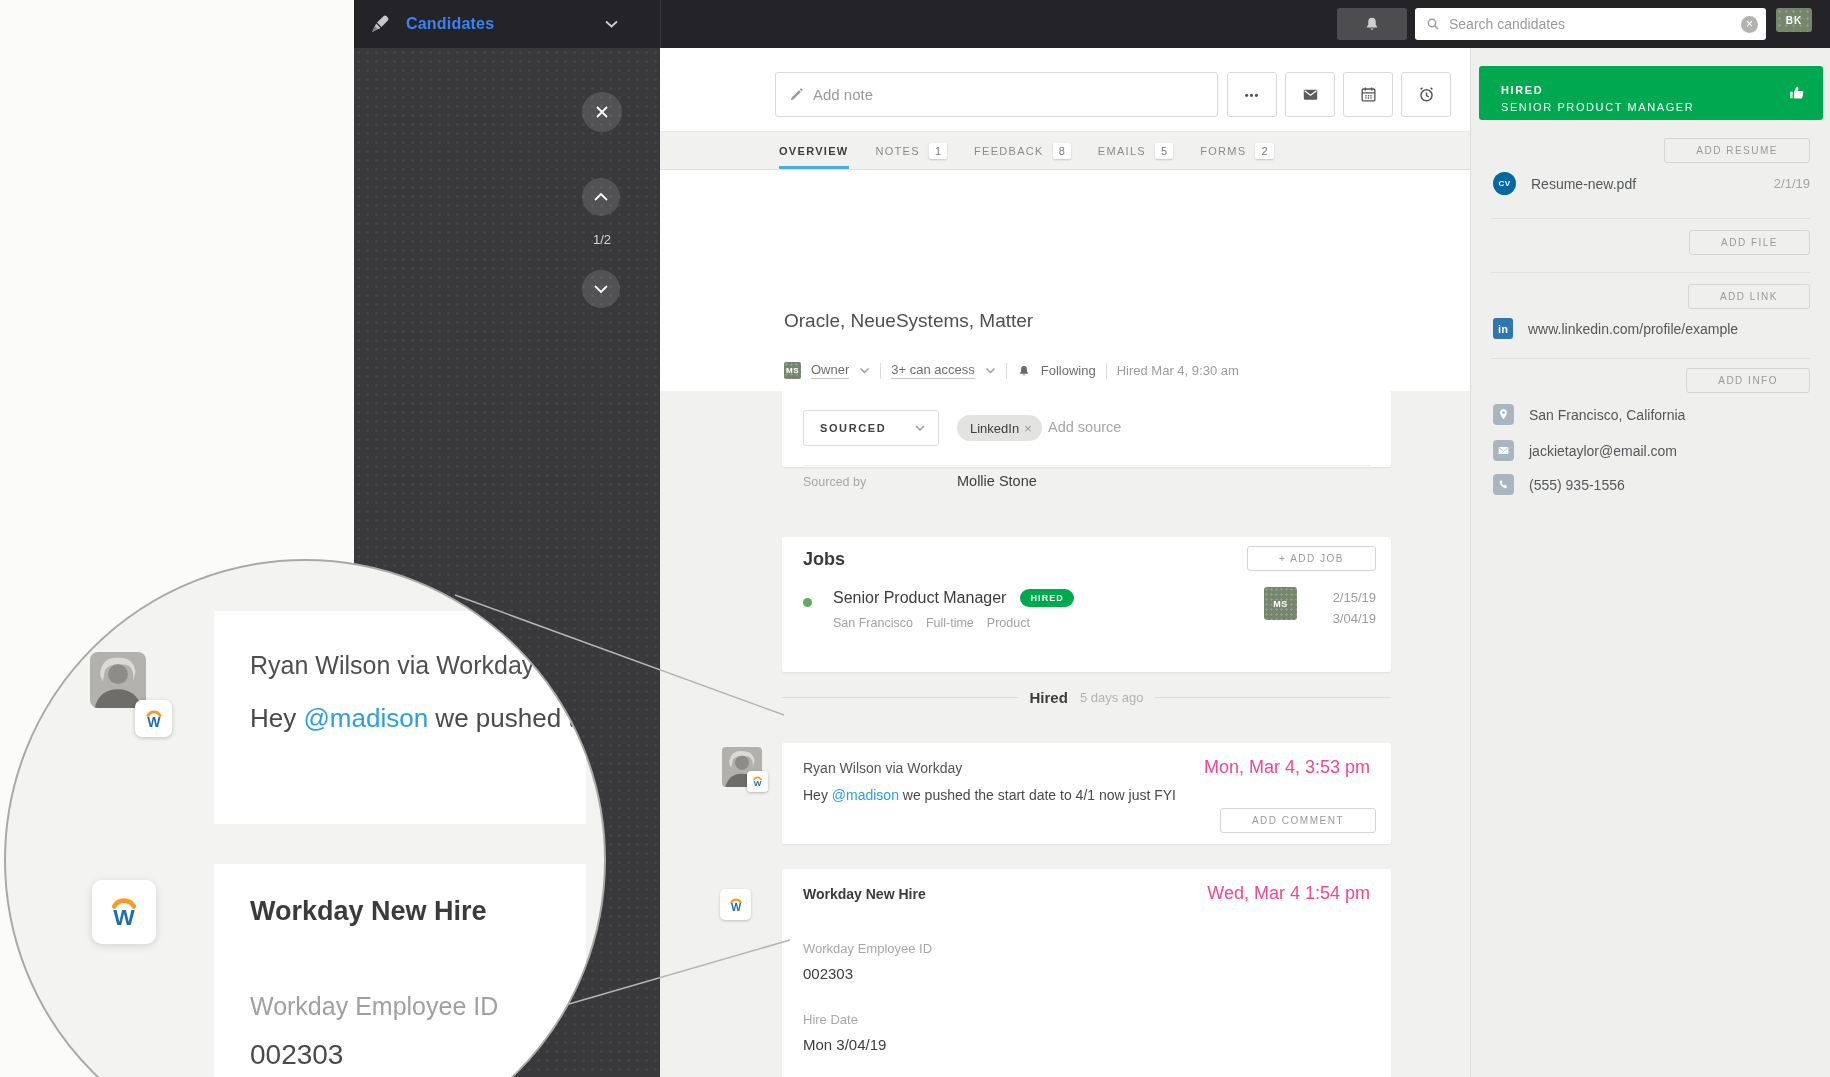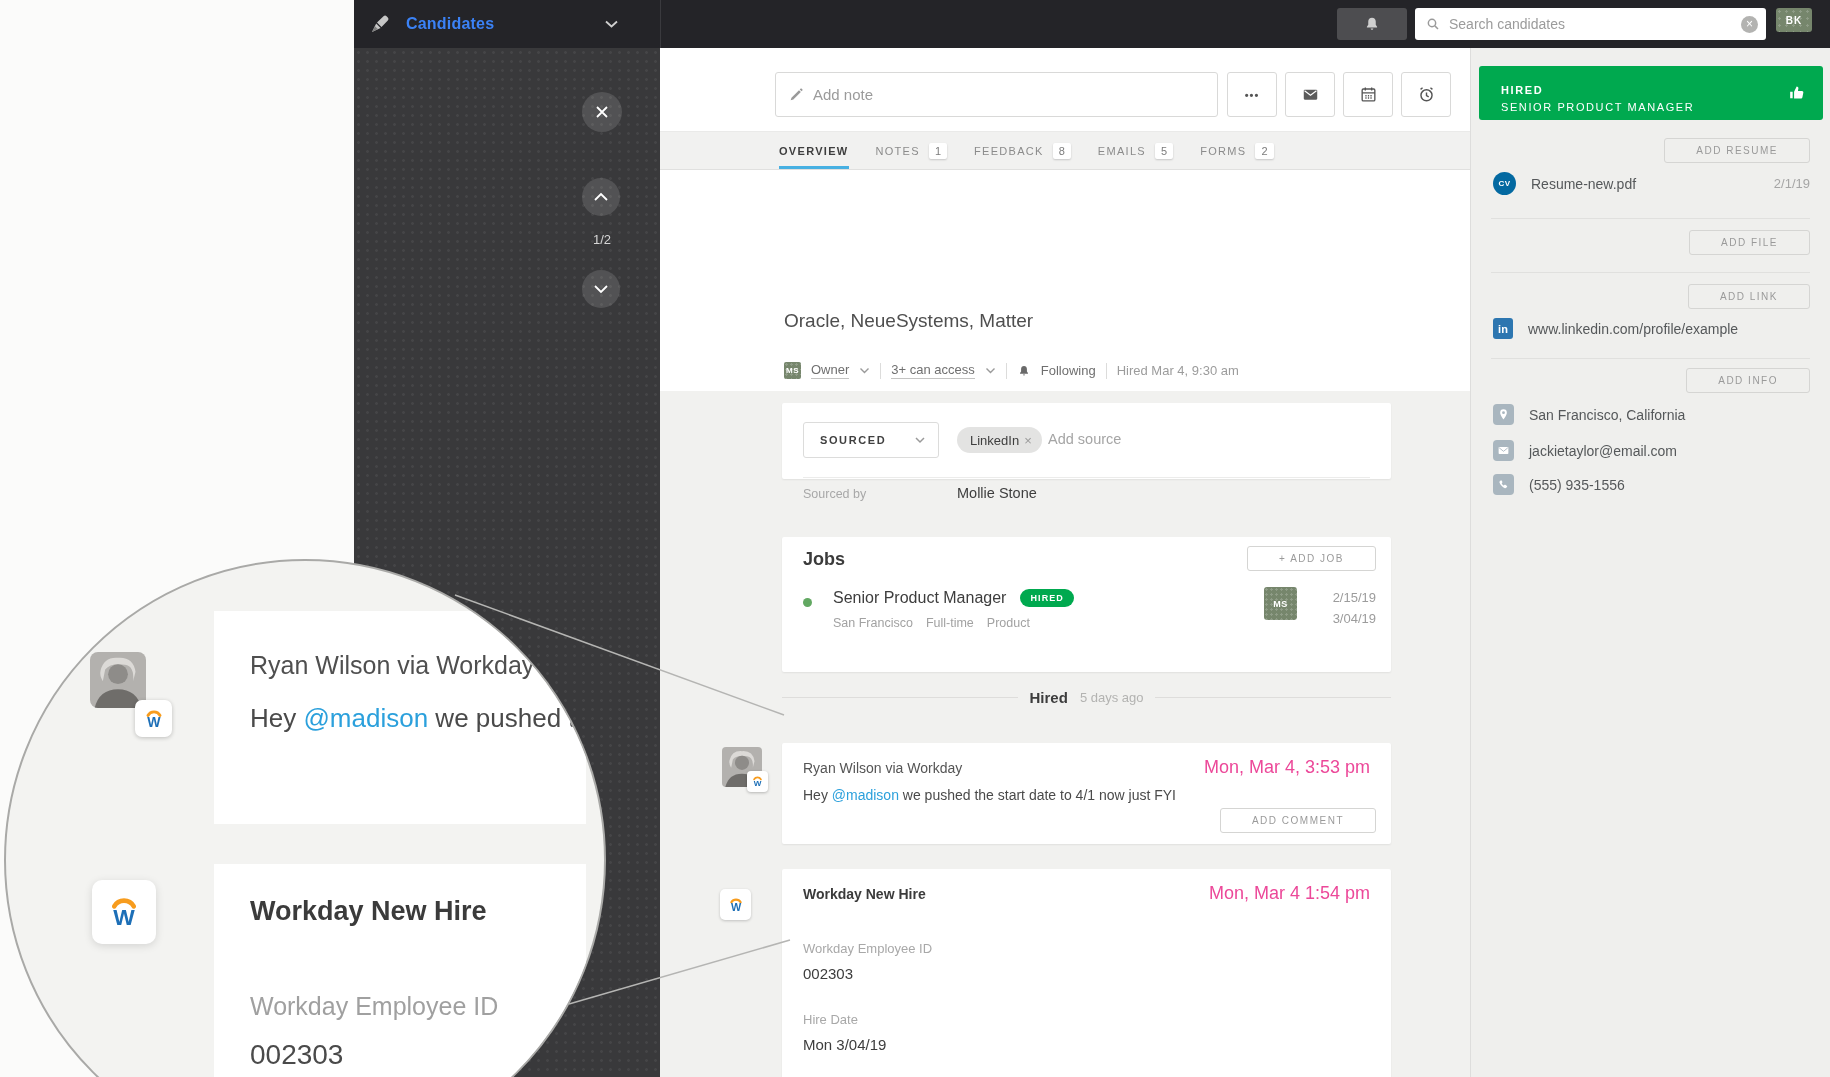--- a/index.html
+++ b/index.html
@@ -88,21 +88,21 @@
   .owner-link { border-bottom: 1px solid #c4c4c3; cursor: pointer; padding-bottom: 1px; }
   .vdiv { width: 1px; height: 16px; background: #dcdcdb; }
   .muted { color: #9c9c9c; }
 
   .gray-body { position: absolute; left: 0; top: 343px; width: 810px; height: 686px;
                background: #f1f1ef; }
   .card { position: absolute; left: 122px; width: 609px; background: #fff; border-radius: 2px;
           box-shadow: 0 1px 2px rgba(0,0,0,.07); }
 
   
-  .card-sourced { top: 12px; height: 76px; }
+  .card-sourced { top: 0; height: 76px; }
   .stage-btn { position: absolute; left: 21px; top: 19px; width: 136px; height: 36px;
                background: #fff; border: 1px solid #dcdcdb; border-radius: 3px; display: flex;
                align-items: center; justify-content: space-between; padding: 0 12px 0 16px;
                cursor: pointer; font-size: 11px; font-weight: bold; letter-spacing: 1.6px; color: #3f3f3f; }
   .tag-pill { position: absolute; left: 175px; top: 24px; height: 26px; background: #e3e3e2;
               border-radius: 13px; display: flex; align-items: center; padding: 0 10px 0 13px;
               font-size: 13px; color: #3e3e3e; gap: 5px; }
   .tag-x { color: #9a9a9a; font-size: 13px; cursor: pointer; }
   .add-source { position: absolute; left: 266px; top: 28px; font-size: 14.5px; color: #a5a5a5; }
   .card-divider { position: absolute; left: 21px; right: 21px; top: 74px; height: 1px; background: #ececeb; }
@@ -450,21 +450,21 @@
 
       <div class="msg2-icon">
         <svg width="20" height="20" viewBox="0 0 24 24">
             <path d="M6.4 8.8 A6.4 6.4 0 0 1 17.6 8.8" fill="none" stroke="#f79c1e" stroke-width="2.6" stroke-linecap="round"></path>
             <text x="12" y="19.5" font-size="13" font-weight="bold" fill="#1d6fb7" text-anchor="middle" font-family="Liberation Sans, sans-serif">W</text>
           </svg>
       </div>
       <div class="card card-msg2">
         <div class="msg-head">
           <span class="msg-author" style="font-weight:bold;color:#3b3b3b">Workday New Hire</span>
-          <span class="msg-time">Mon, Mar 4 1:54 pm</span>
+          <span class="msg-time">Wed, Mar 4 1:54 pm</span>
         </div>
         <div class="field-label msg2-f1l">Workday Employee ID</div>
         <div class="field-value msg2-f1v">002303</div>
         <div class="field-label msg2-f2l">Hire Date</div>
         <div class="field-value msg2-f2v">Mon 3/04/19</div>
       </div>
     </div>
   </div>
 
   <div class="sidebar">

